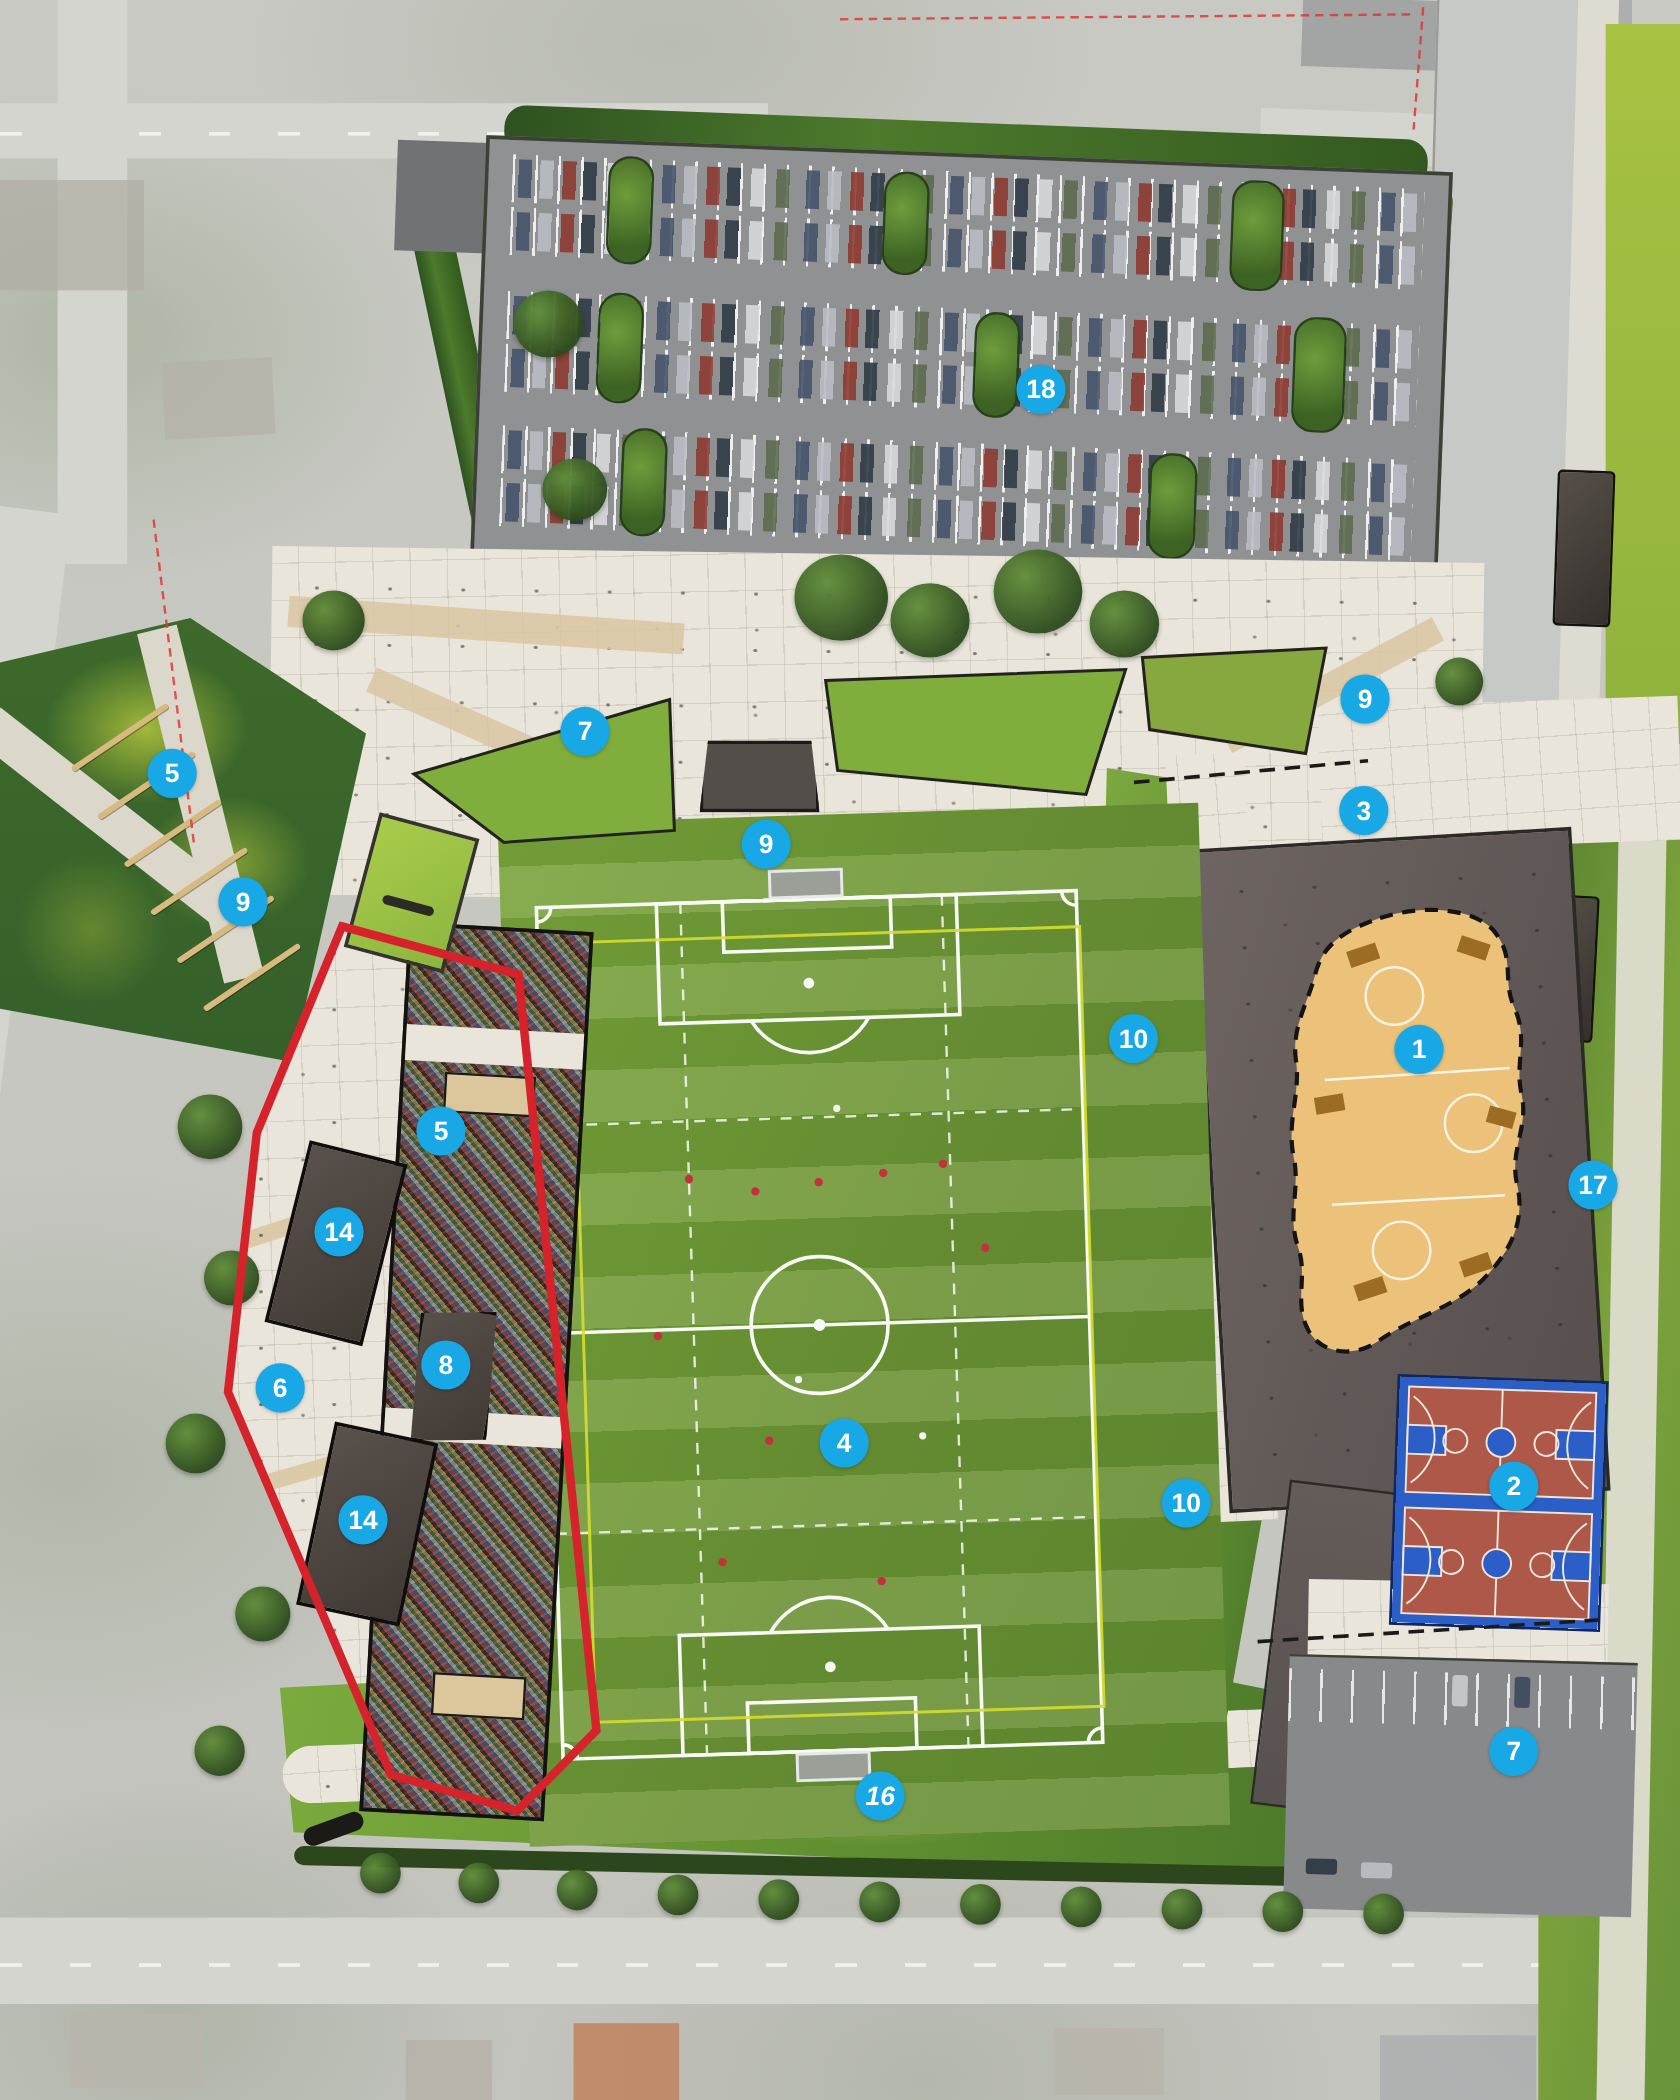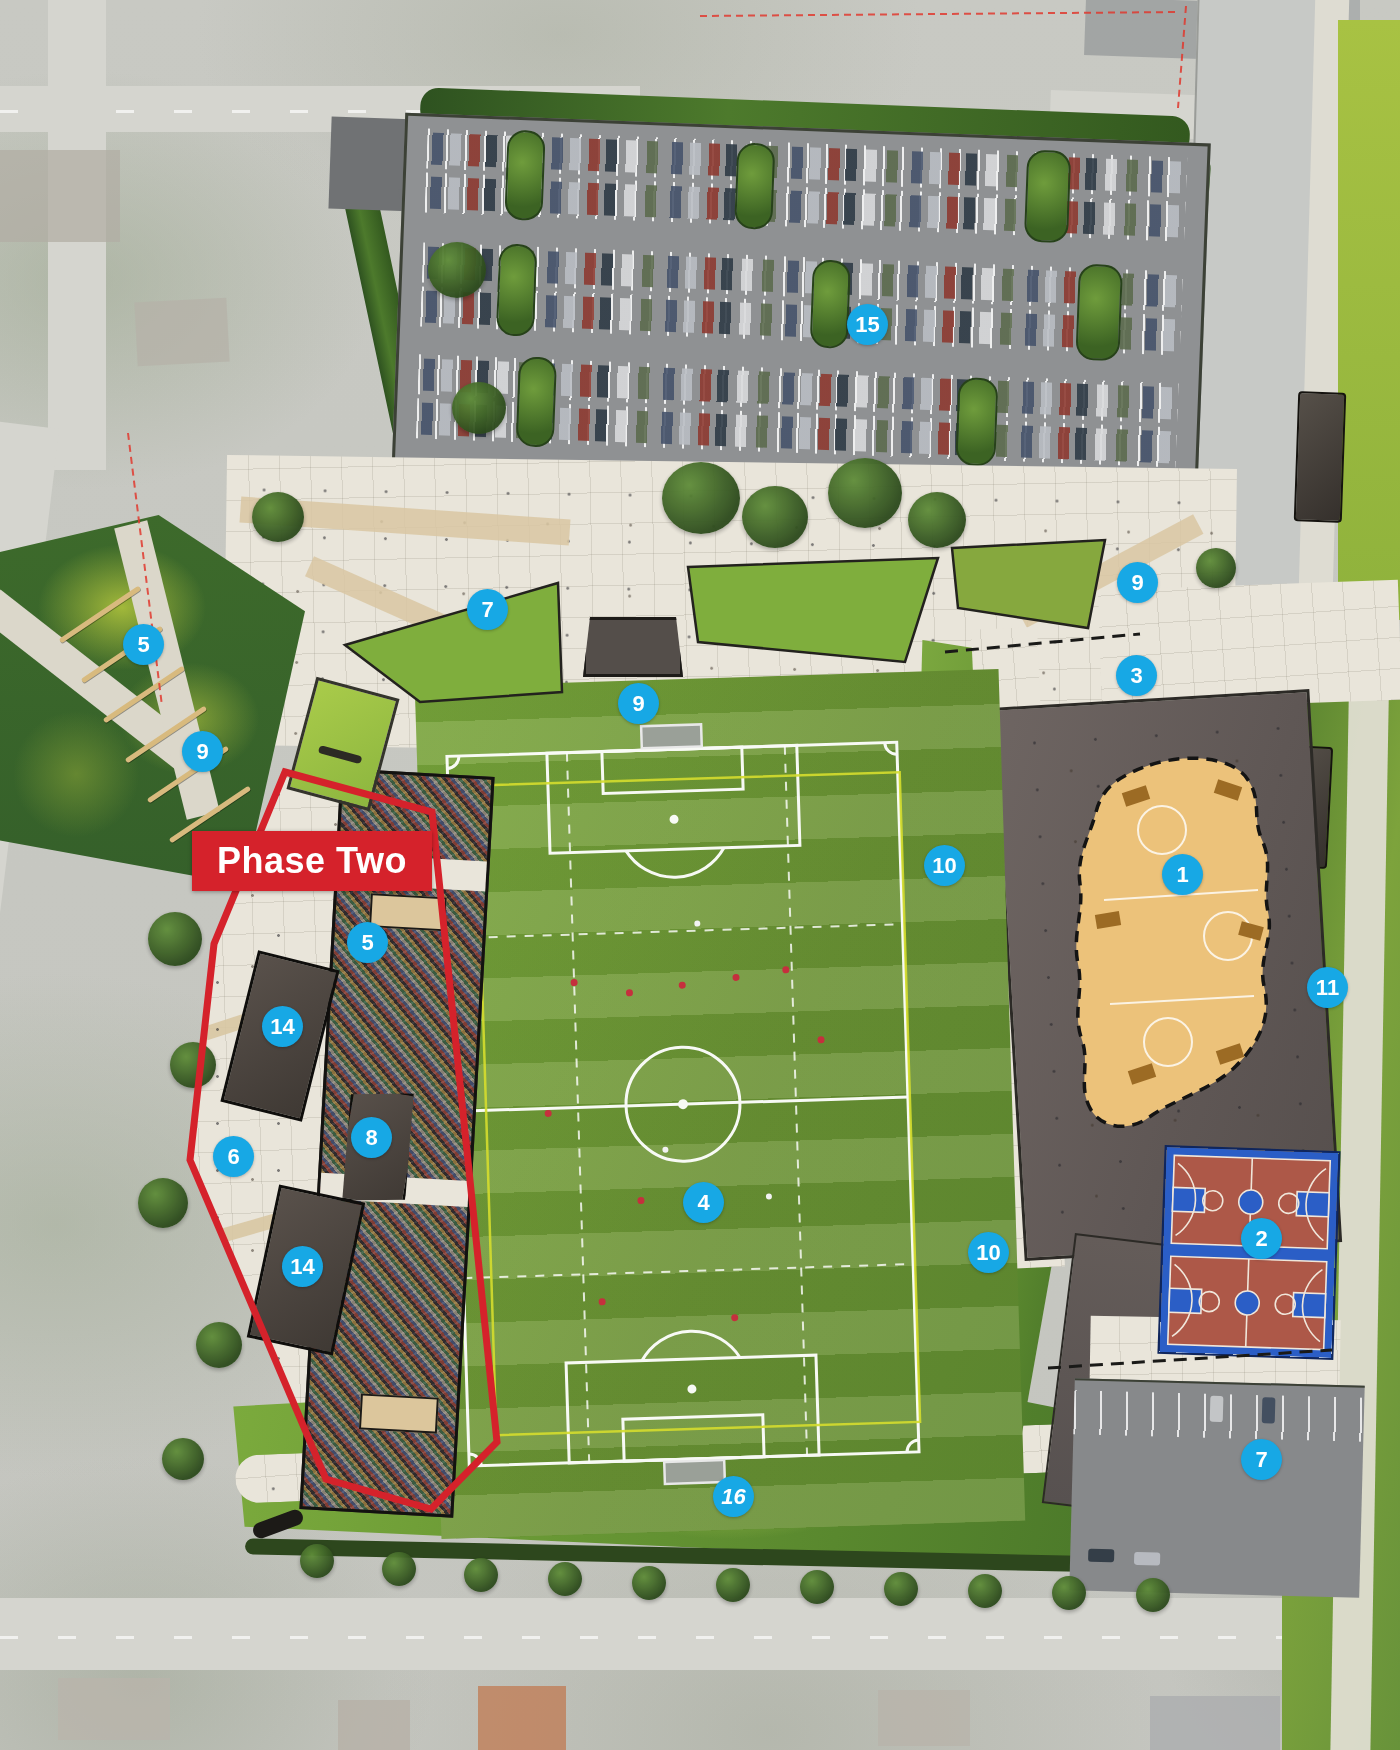--- a/index.html
+++ b/index.html
@@ -400,38 +400,35 @@
     </g>
     <g fill="none" stroke="#e0392f" stroke-width="2" stroke-dasharray="7 5" opacity="0.85">
       <line x1="700" y1="16" x2="1180" y2="12"></line>
       <line x1="1186" y1="6" x2="1178" y2="108"></line>
       <line x1="128" y1="433" x2="162" y2="706"></line>
     </g>
 
     <path d="M285 772 L432 812 L497 1442 L431 1509 L326 1479 L190 1160 L214 944 Z" fill="none" stroke="#d5222b" stroke-width="7" stroke-linejoin="miter"></path>
   </svg>
 
-  <div class="phase-banner">
-    <span>Phase Two</span>
-  </div>
 
   <div class="marker" style="left:1162px;top:854px;">1</div>
   <div class="marker" style="left:1241px;top:1218px;">2</div>
   <div class="marker" style="left:1116px;top:655px;">3</div>
   <div class="marker" style="left:683px;top:1182px;">4</div>
   <div class="marker" style="left:347px;top:922px;">5</div>
   <div class="marker" style="left:213px;top:1136px;">6</div>
   <div class="marker" style="left:467px;top:589px;">7</div>
   <div class="marker" style="left:351px;top:1117px;">8</div>
   <div class="marker" style="left:182px;top:731px;">9</div>
   <div class="marker" style="left:1117px;top:562px;">9</div>
   <div class="marker" style="left:924px;top:845px;">10</div>
   <div class="marker" style="left:968px;top:1232px;">10</div>
   <div class="marker" style="left:1241px;top:1439px;">7</div>
-  <div class="marker" style="left:847px;top:304px;">15</div>
+  <div class="marker" style="left:847px;top:304px;">18</div>
   <div class="marker" style="left:123px;top:624px;">5</div>
   <div class="marker" style="left:262px;top:1006px;">14</div>
   <div class="marker" style="left:282px;top:1246px;">14</div>
   <div class="marker" style="left:618px;top:683px;">9</div>
   <div class="marker" style="left:713px;top:1476px;font-style:italic;">16</div>
-  <div class="marker" style="left:1307px;top:967px;">11</div>
+  <div class="marker" style="left:1307px;top:967px;">17</div>
 
 </div>
 
 </body></html>

